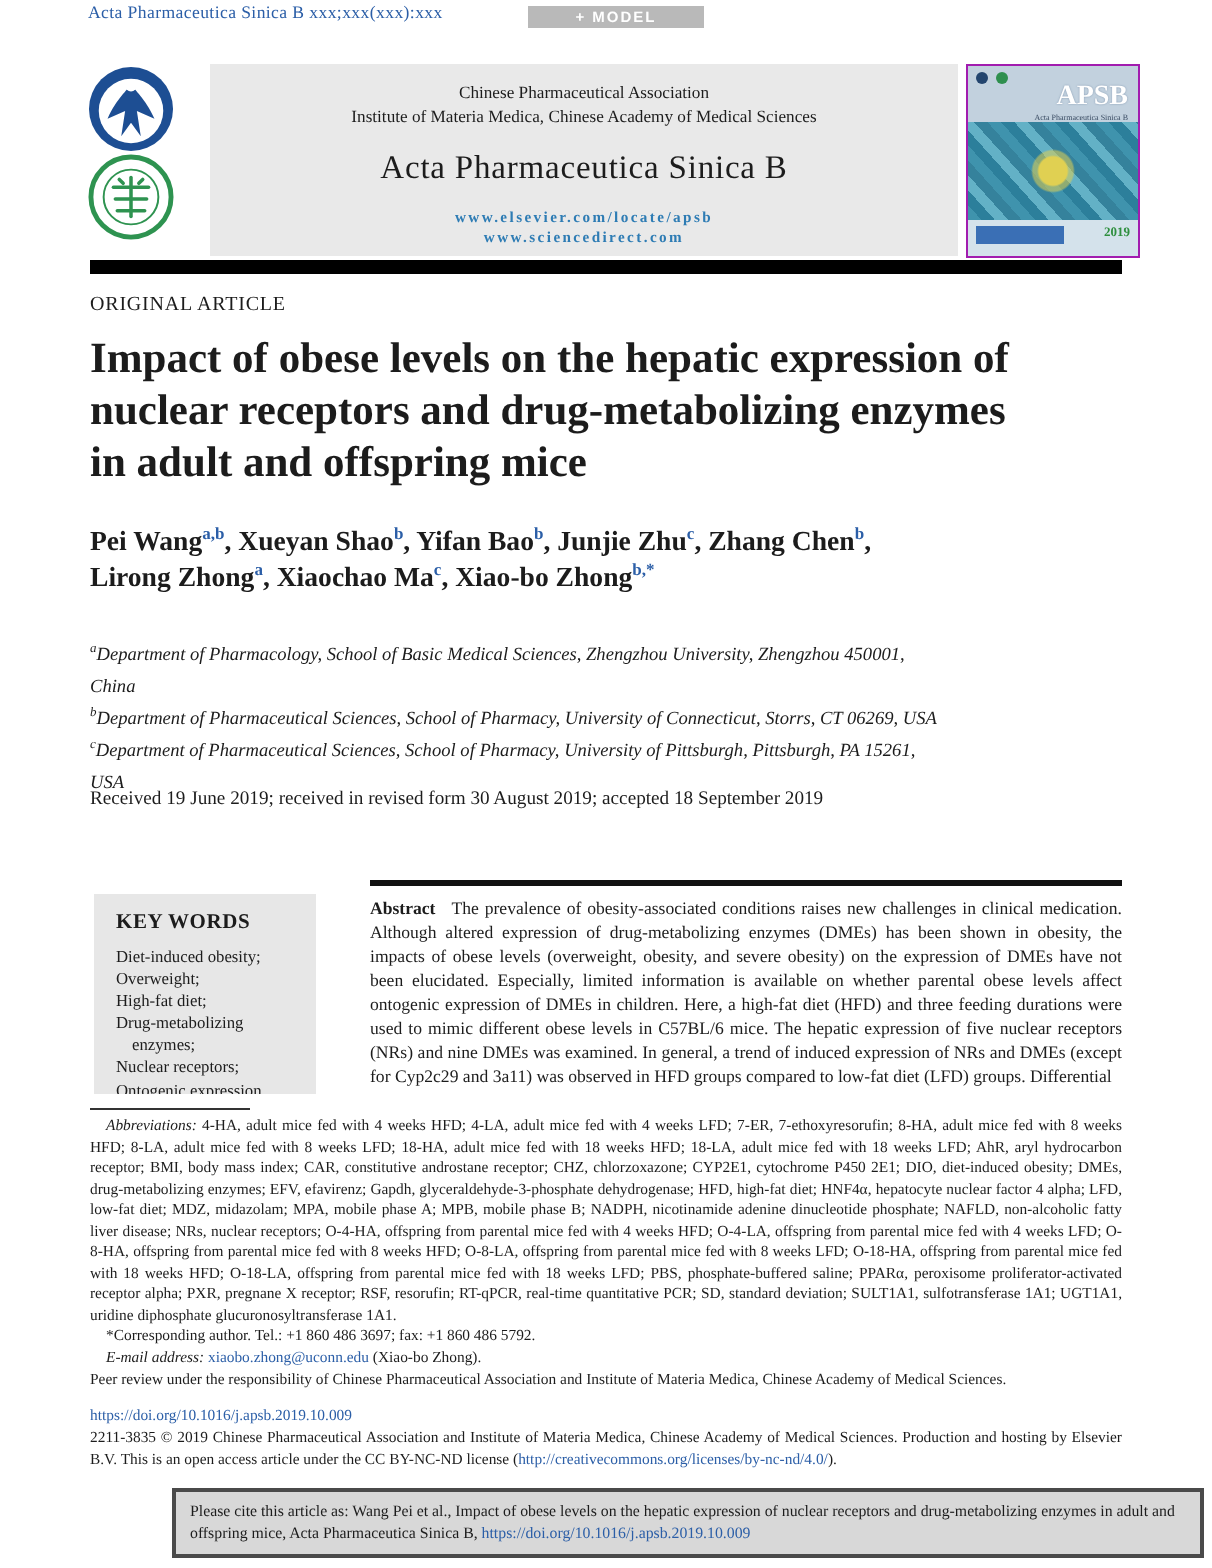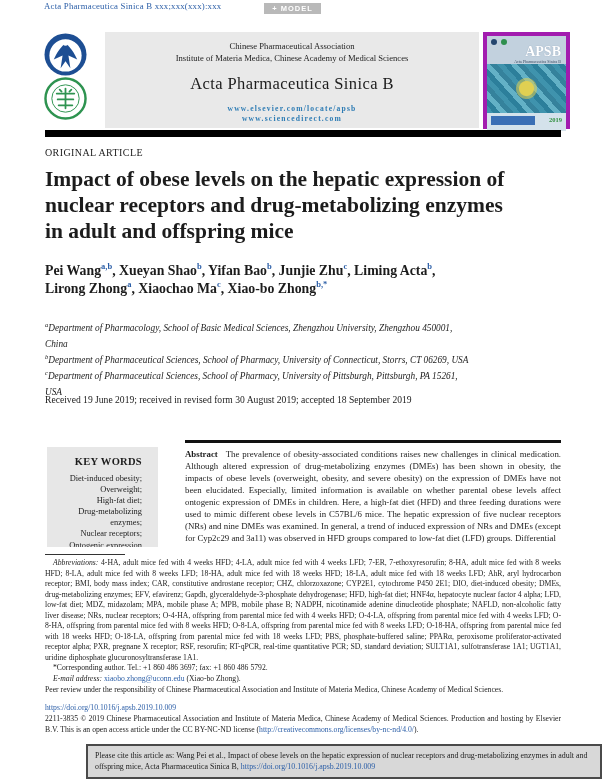--- a/index.html
+++ b/index.html
@@ -1,31 +1,31 @@
 <!DOCTYPE html>
 <html><head>
 <meta charset="utf-8">
 <style>
   html,body{margin:0;padding:0;background:#fff;}
   .page{position:relative;width:606px;height:784px;background:#fff;overflow:hidden;
         font-family:"Liberation Serif",serif;color:#1c1c1c;}
-  .badge{position:absolute;left:264px;top:3px;width:57px;height:11px;background:#b9b9b9;
+  .badge{position:absolute;left:264px;top:3px;width:88px;height:11px;background:#b9b9b9;
          color:#fff;font-family:"Liberation Sans",sans-serif;font-size:7.5px;font-weight:bold;
          text-align:center;line-height:11px;letter-spacing:1px;}
   .jref{position:absolute;left:44px;top:1px;font-size:8.8px;color:#2b5ea7;letter-spacing:0.2px;}
   .logo{position:absolute;left:44px;}
   .logo1{top:33px;}
   .logo2{top:77px;}
   .masthead{position:absolute;left:105px;top:32px;width:374px;height:96px;background:#e9e9e9;text-align:center;}
   .m1{margin-top:9px;font-size:8.6px;}
   .m2{margin-top:2px;font-size:8.6px;}
   .mtitle{margin-top:11px;font-size:16.5px;letter-spacing:0.4px;}
   .murl{margin-top:1px;color:#2e7cb4;font-size:7.6px;letter-spacing:1.2px;font-weight:bold;}
   .murl.first{margin-top:10px;}
-  .cover{position:absolute;left:483px;top:32px;width:87px;height:97px;border:4px solid #a21caf;box-sizing:border-box;background:#5ba6bc;}
+  .cover{position:absolute;left:483px;top:32px;width:87px;height:97px;border:1px solid #a21caf;box-sizing:border-box;background:#5ba6bc;}
   .cover-top{position:relative;height:28px;background:#c2d1de;}
   .cover-dot{position:absolute;top:3px;width:6px;height:6px;border-radius:50%;}
   .cd1{left:4px;background:#23456e;}
   .cd2{left:14px;background:#2e8f4e;}
   .cover-title{padding-top:9px;text-align:right;padding-right:5px;font-size:14px;font-weight:bold;color:#fff;
                font-family:"Liberation Serif",serif;text-shadow:0 0 1px #7d93ad;line-height:1;}
   .cover-sub{text-align:right;padding-right:5px;font-size:4px;color:#3a4c63;}
   .cover-art{height:49px;background:
      radial-gradient(circle at 50% 50%, #e0d052 0 7px, rgba(224,208,82,0.55) 8px 10px, transparent 11px),
      repeating-linear-gradient(48deg,#3f93ad 0 5px,#2c7f9b 5px 10px,#63b1c6 10px 15px,#35829c 15px 20px);}
@@ -35,21 +35,21 @@
   .bar{position:absolute;left:45px;top:130px;width:516px;height:7px;background:#000;}
   .article-type{position:absolute;left:45px;top:147px;font-size:10px;letter-spacing:0.4px;}
   .title{position:absolute;left:45px;top:166px;width:470px;font-size:21.5px;font-weight:bold;line-height:1.22;}
   .authors{position:absolute;left:45px;top:261px;width:520px;font-size:13.8px;font-weight:bold;line-height:1.32;}
   .authors sup{color:#2b5ea7;font-size:8.5px;}
   .affils{position:absolute;left:45px;top:320px;font-size:9.3px;font-style:italic;line-height:1.5;}
   .affils sup{font-size:6.5px;font-style:italic;}
   .received{position:absolute;left:45px;top:394px;font-size:9.6px;}
   .abs-rule{position:absolute;left:185px;top:440px;width:376px;height:2.5px;background:#111;}
   .keywords{position:absolute;left:47px;top:447px;width:111px;height:100px;background:#e7e7e7;
-            box-sizing:border-box;padding:9px 16px 0 11px;overflow:hidden;text-align:right;}
+            box-sizing:border-box;padding:9px 16px 0 11px;overflow:hidden;}
   .kw-title{font-size:10.5px;font-weight:bold;letter-spacing:0.3px;margin-bottom:6px;}
   .kw{font-size:8.4px;line-height:1.32;padding-left:8px;text-indent:-8px;}
   .abstract{position:absolute;left:185px;top:449px;width:376px;font-size:8.8px;line-height:1.36;text-align:justify;}
   .abs-label{font-weight:bold;margin-right:8px;}
   .fn-rule{position:absolute;left:45px;top:554px;width:80px;height:1px;background:#333;}
   .abbrev{position:absolute;left:45px;top:558px;width:516px;font-size:7.7px;line-height:1.37;
           text-align:justify;text-indent:8px;}
   .fnote{position:absolute;left:45px;width:516px;font-size:7.7px;text-indent:8px;}
   .fn1{top:663px;}
   .fn2{top:674px;}
@@ -118,21 +118,21 @@
 
   <div class="article-type">ORIGINAL ARTICLE</div>
 
   <div class="title">Impact of obese levels on the hepatic expression of nuclear receptors and drug-metabolizing enzymes in adult and offspring mice</div>
 
   <div class="authors">
     <span><span>Pei Wang</span><sup>a,b</sup><span>, </span></span>
     <span><span>Xueyan Shao</span><sup>b</sup><span>, </span></span>
     <span><span>Yifan Bao</span><sup>b</sup><span>, </span></span>
     <span><span>Junjie Zhu</span><sup>c</sup><span>, </span></span>
-    <span><span>Liming Acta</span><sup>b</sup><span>,</span></span>
+    <span><span>Zhang Chen</span><sup>b</sup><span>,</span></span>
     <br>
     <span><span>Lirong Zhong</span><sup>a</sup><span>, </span></span>
     <span><span>Xiaochao Ma</span><sup>c</sup><span>, </span></span>
     <span><span>Xiao-bo Zhong</span><sup>b,*</sup><span></span></span>
   </div>
 
   <div class="affils">
     <div><sup>a</sup><span>Department of Pharmacology, School of Basic Medical Sciences, Zhengzhou University, Zhengzhou 450001,</span></div>
     <div><sup></sup><span>China</span></div>
     <div><sup>b</sup><span>Department of Pharmaceutical Sciences, School of Pharmacy, University of Connecticut, Storrs, CT 06269, USA</span></div>

